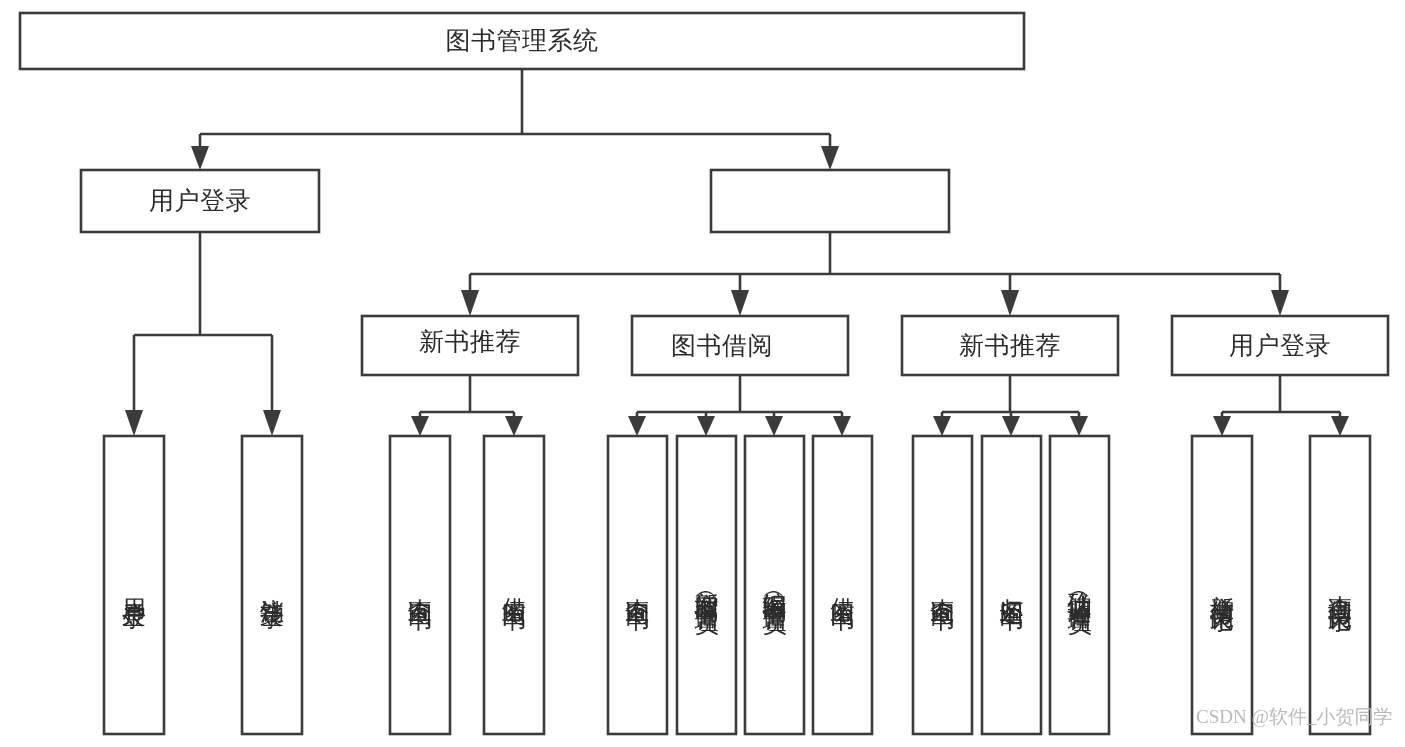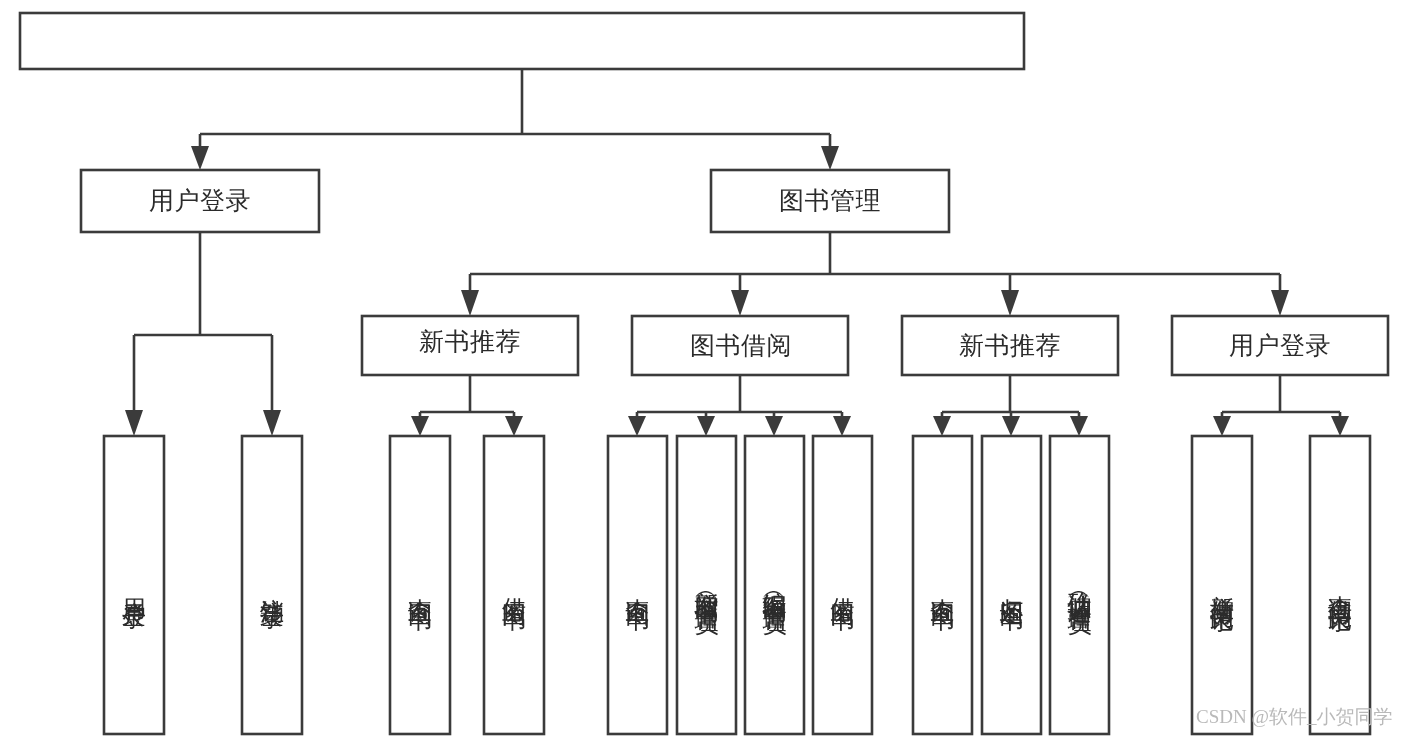--- a/index.html
+++ b/index.html
@@ -171,26 +171,26 @@
     <rect class="node-rect" x="677" y="436" width="59" height="298"></rect>
     <rect class="node-rect" x="745" y="436" width="59" height="298"></rect>
     <rect class="node-rect" x="813" y="436" width="59" height="298"></rect>
     <rect class="node-rect" x="913" y="436" width="59" height="298"></rect>
     <rect class="node-rect" x="982" y="436" width="59" height="298"></rect>
     <rect class="node-rect" x="1050" y="436" width="59" height="298"></rect>
     <rect class="node-rect" x="1192" y="436" width="60" height="298"></rect>
     <rect class="node-rect" x="1310" y="436" width="60" height="298"></rect>
   </svg>
 
+  <div class="node-label horizontal" style="left:20px;  top:13px;  width:1004px; height:56px;">图书管理系统</div>
 
   <div class="node-label horizontal" style="left:81px;  top:170px; width:238px; height:62px;">用户登录</div>
-  <div class="node-label horizontal" style="left:711px; top:170px; width:238px; height:62px;">图书管理</div>
 
   <div class="node-label horizontal" style="left:362px;  top:316px; width:216px; height:51px;">新书推荐</div>
-  <div class="node-label horizontal" style="left:651px;  top:316px; width:180px; height:59px;">图书借阅</div>
+  <div class="node-label horizontal" style="left:632px;  top:316px; width:180px; height:59px;">图书借阅</div>
   <div class="node-label horizontal" style="left:902px;  top:316px; width:216px; height:59px;">新书推荐</div>
   <div class="node-label horizontal" style="left:1172px; top:316px; width:216px; height:59px;">用户登录</div>
 
   <div class="node-label vertical" style="left:104px;  top:436px; width:60px; height:298px;">用户登录</div>
   <div class="node-label vertical" style="left:242px;  top:436px; width:60px; height:298px;">注销登录</div>
   <div class="node-label vertical" style="left:390px;  top:436px; width:60px; height:298px;">查询图书</div>
   <div class="node-label vertical" style="left:484px;  top:436px; width:60px; height:298px;">借阅图书</div>
   <div class="node-label vertical" style="left:608px;  top:436px; width:59px; height:298px;">查询图书</div>
   <div class="node-label vertical" style="left:677px;  top:436px; width:59px; height:298px;">新增图书（管理员）</div>
   <div class="node-label vertical" style="left:745px;  top:436px; width:59px; height:298px;">编辑图书（管理员）</div>

